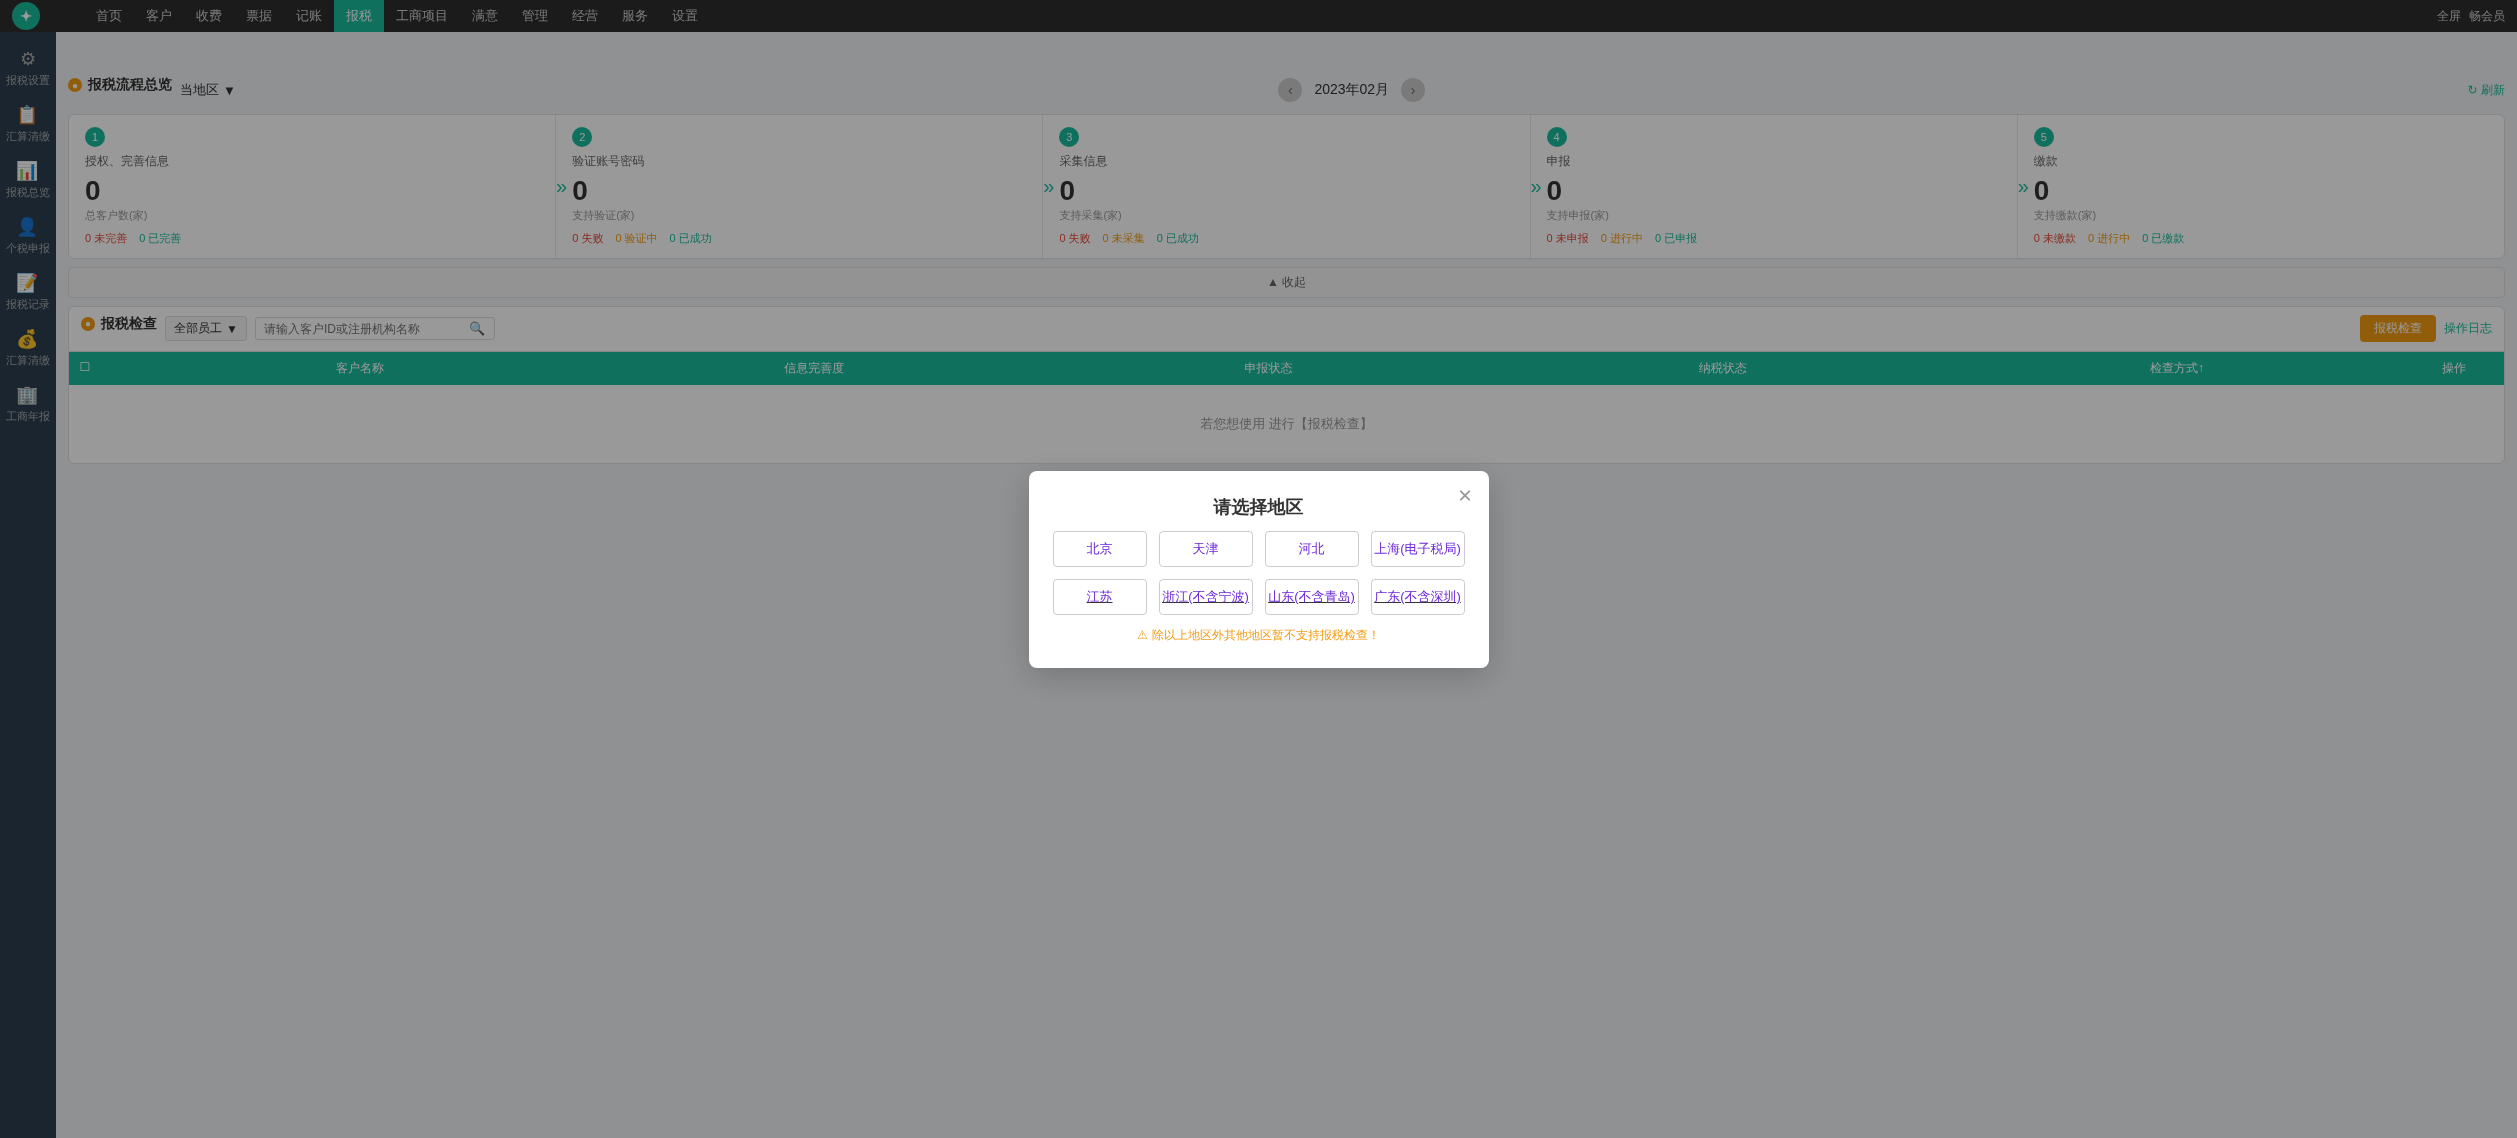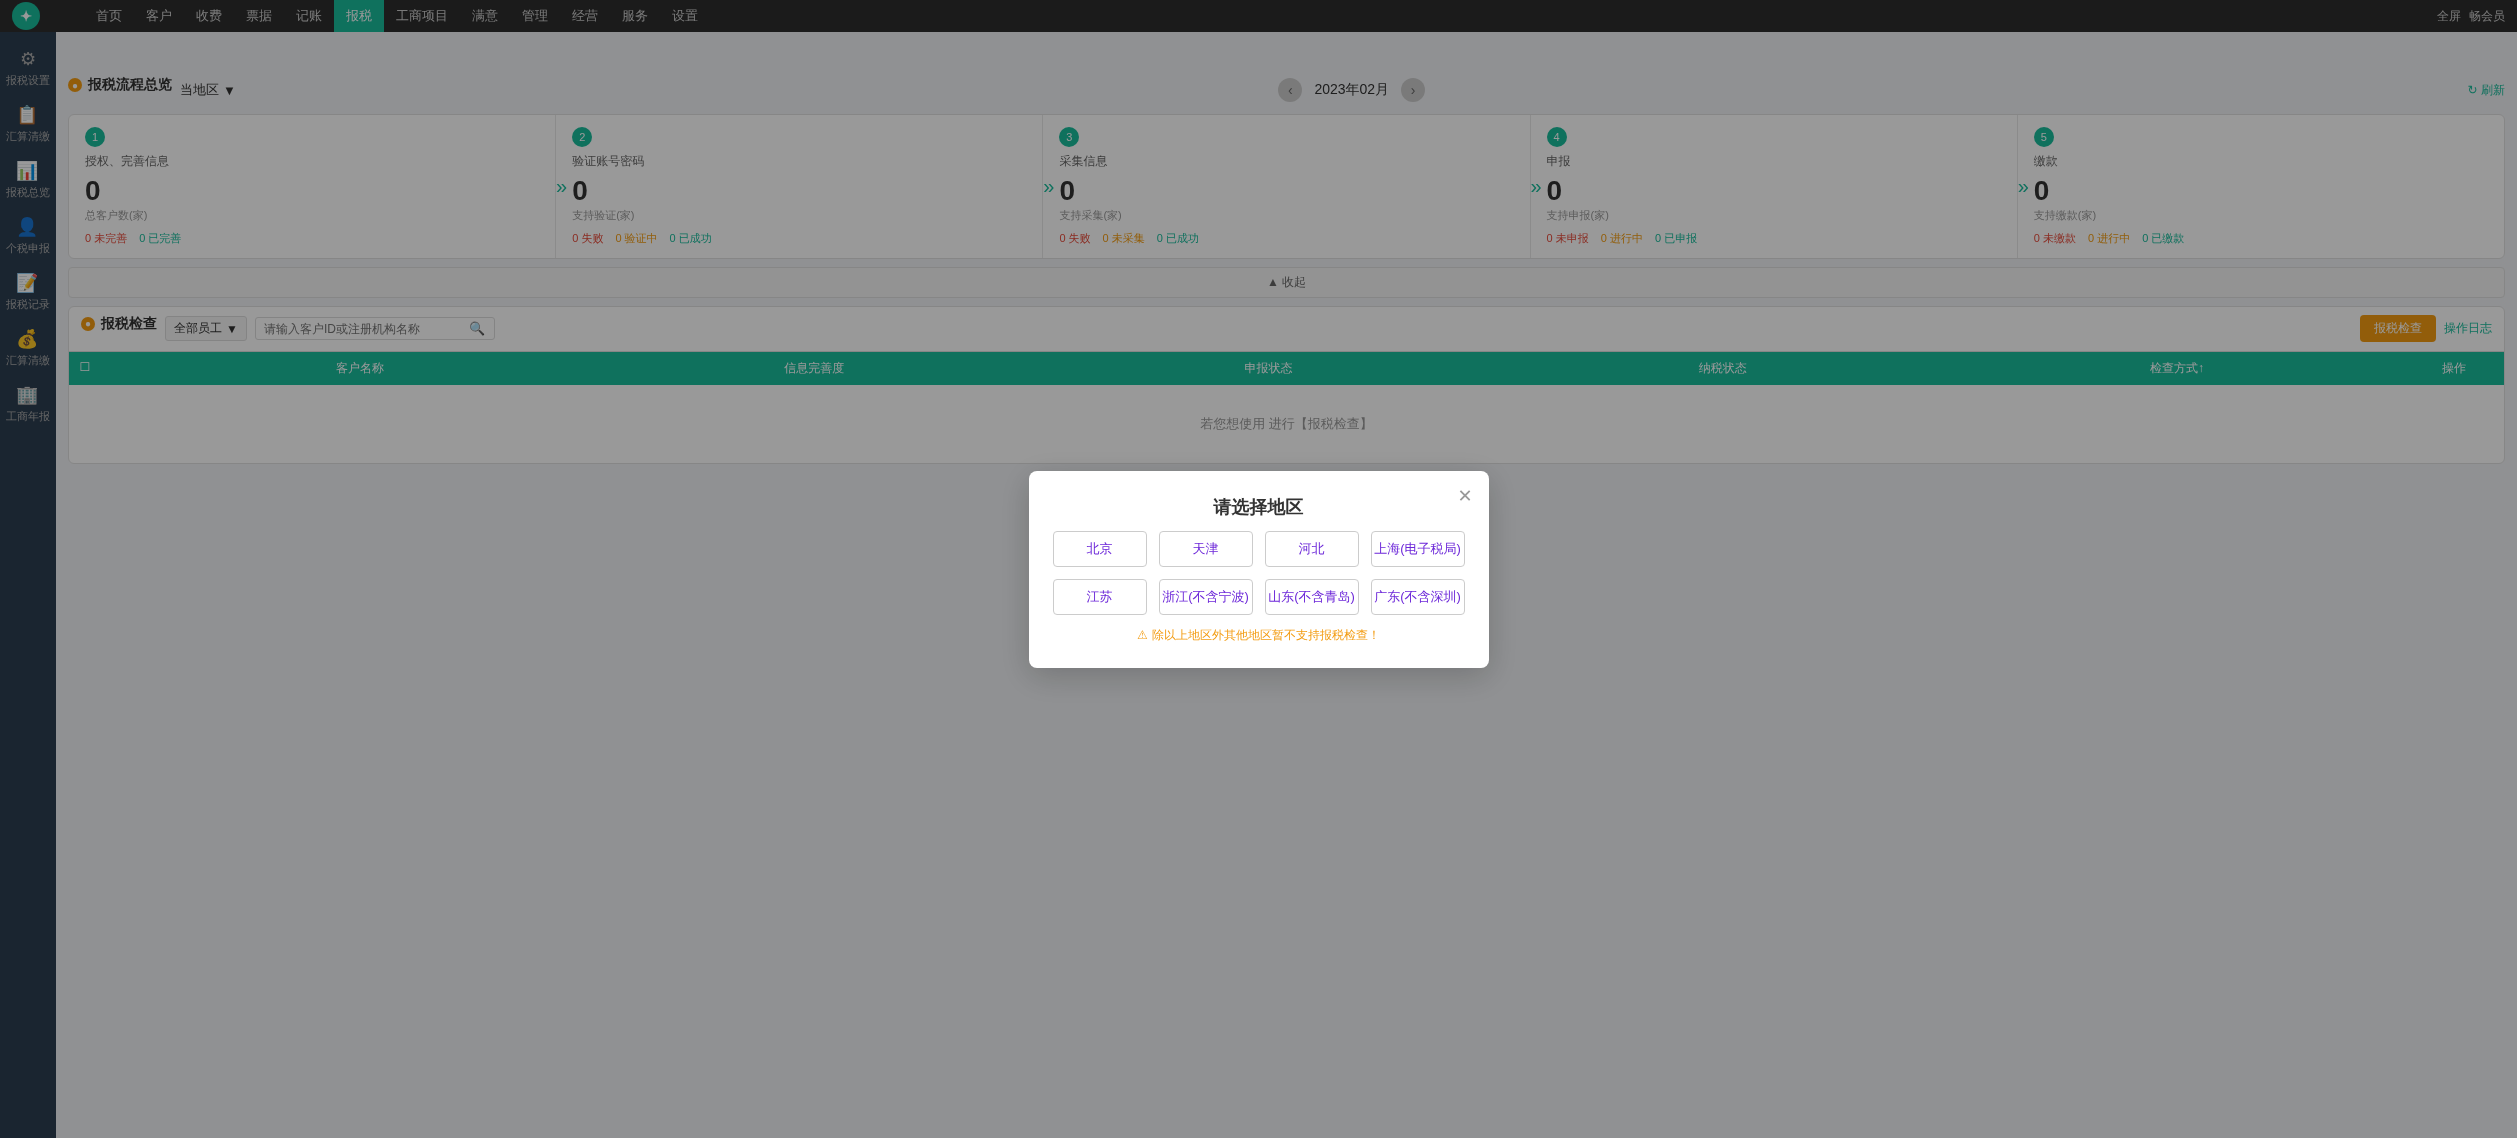--- a/index.html
+++ b/index.html
@@ -321,20 +321,21 @@
       display: grid;
       grid-template-columns: repeat(4, 1fr);
       gap: 12px;
       margin-bottom: 12px;
     }
     .region-grid-2 {
       display: grid;
       grid-template-columns: repeat(4, 1fr);
       gap: 12px;
       margin-bottom: 12px;
+      text-decoration: underline;
     }
     .region-btn {
       border: 1px solid #ccc;
       border-radius: 4px;
       padding: 8px 0;
       text-align: center;
       cursor: pointer;
       font-size: 13px;
       color: #6d28d9;
       background: #fff;

